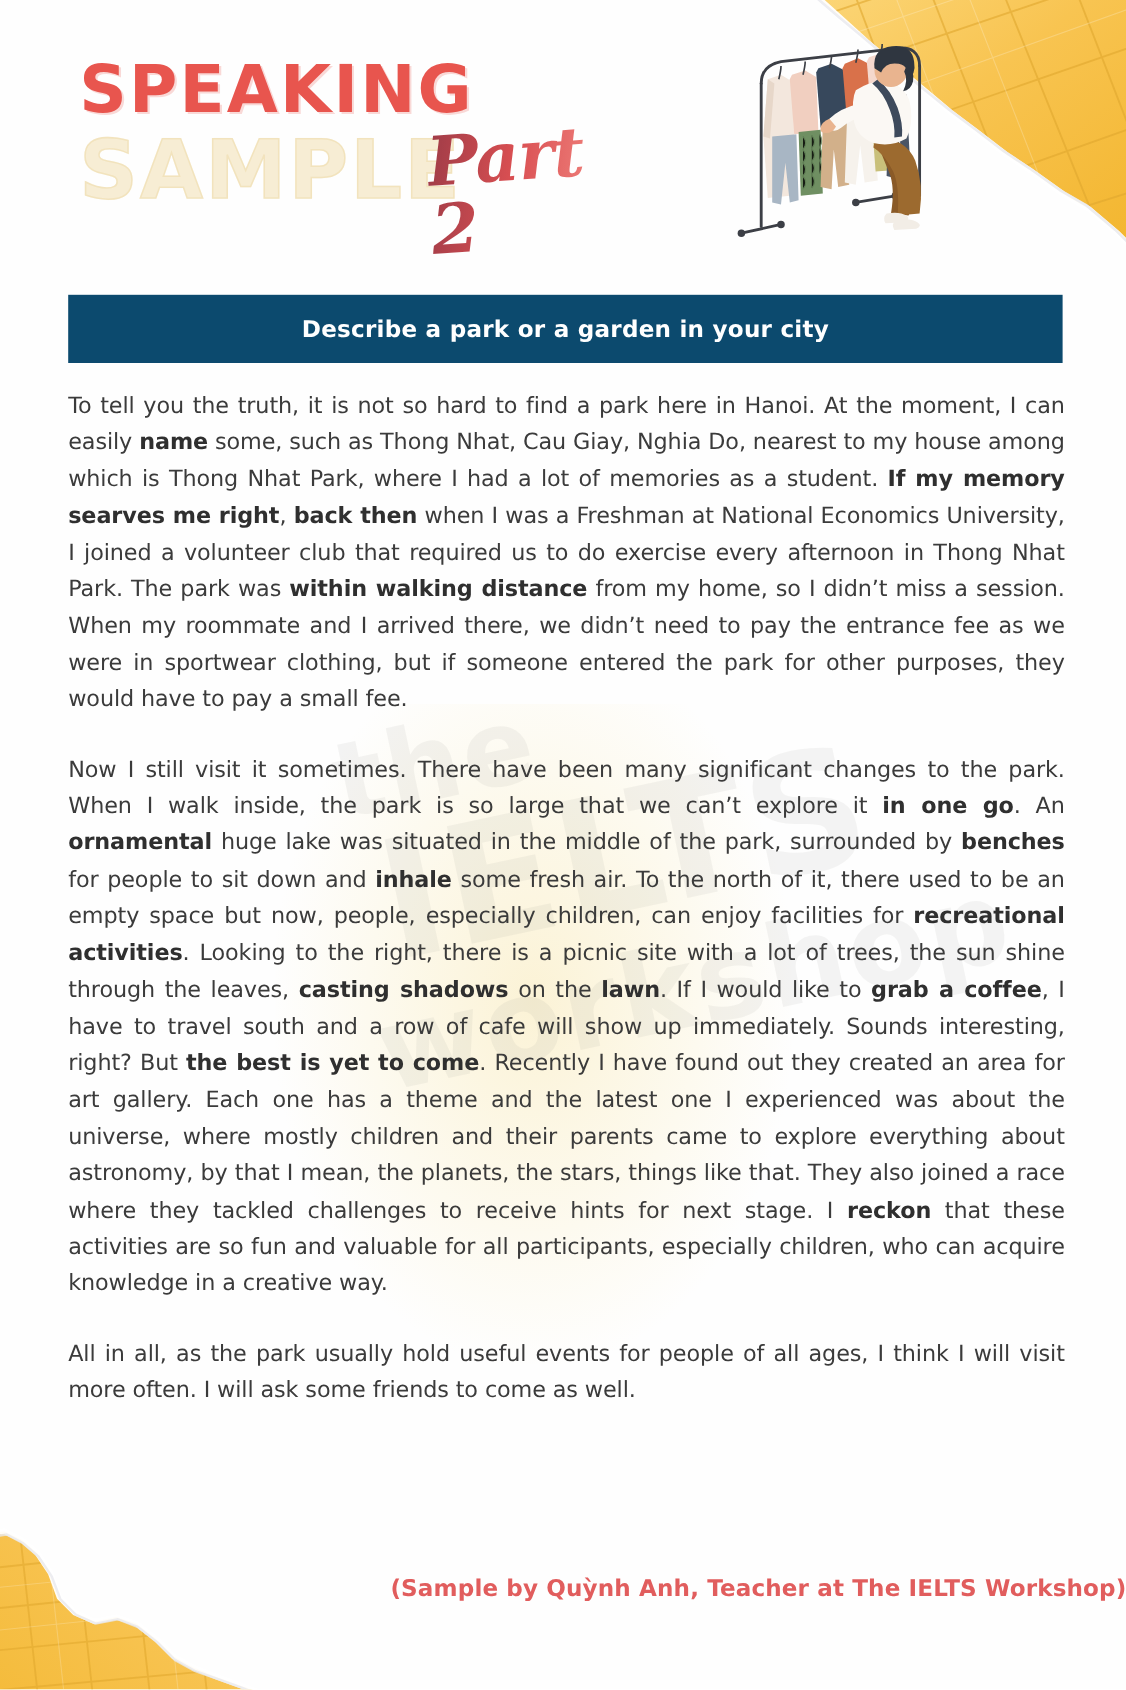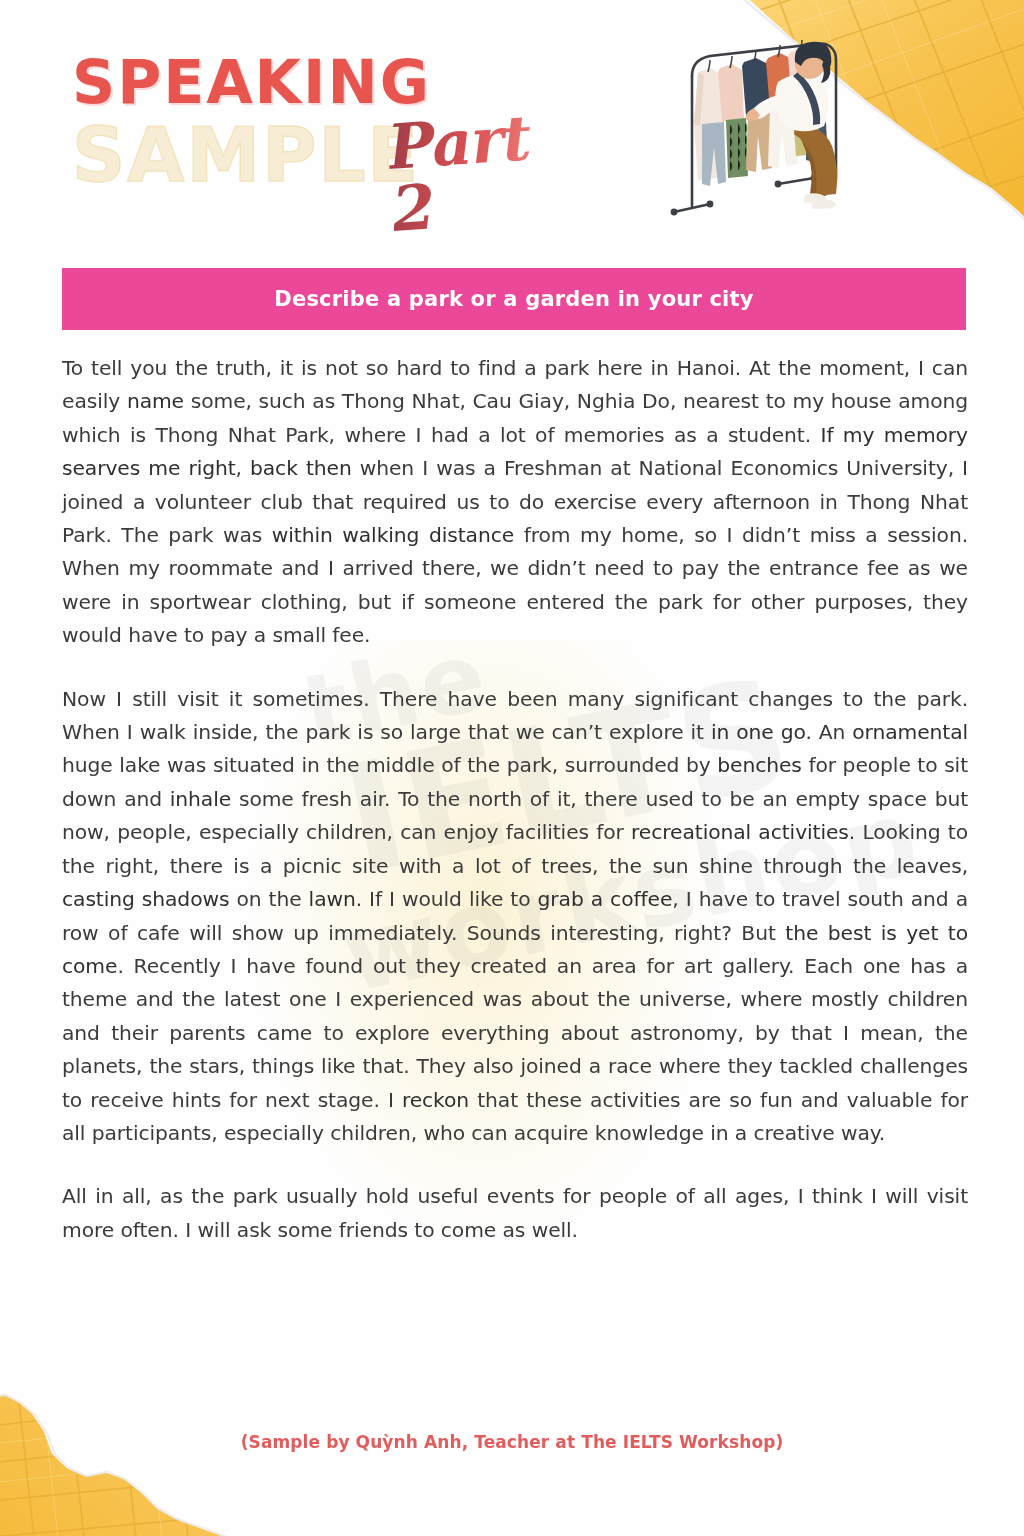--- a/index.html
+++ b/index.html
@@ -126,21 +126,21 @@
     left:648px; top:28px;
     width:230px; height:195px;
     z-index:3;
   }
 
   
   #topic-banner {
     position:absolute;
     left:62px; top:268px;
     width:904px; height:62px;
-    background:#ec4899;
+    background:#0c4a6e;
     display:flex;
     align-items:center;
     justify-content:center;
     z-index:3;
   }
   #topic-banner-text {
     color:#ffffff;
     font-family:"DejaVu Sans", sans-serif;
     font-size:21px;
     font-weight:700;
@@ -157,32 +157,32 @@
     font-family:"DejaVu Sans", sans-serif;
     font-size:20.3px;
     line-height:33.4px;
     text-align:justify;
     -moz-text-align-last:left;
     text-align-last:left;
     letter-spacing:-.1px;
   }
   #body-text p { margin-bottom:30px; }
   #body-text p:last-child { margin-bottom:16px; }
-  #body-text b { font-weight:400; color:#2f2f2f; }
+  #body-text b { font-weight:700; color:#2f2f2f; }
 
   
   #credit {
     position:absolute;
     left:0; top:1432px;
     width:1024px;
-    text-align:center;
+    text-align:right;
     z-index:3;
     color:#e15d5d;
     font-family:"DejaVu Sans", sans-serif;
-    font-size:17px;
+    font-size:21px;
     font-weight:700;
     letter-spacing:.1px;
   }
 </style>
 </head>
 <body>
 
 <div id="page">
 
   <svg id="corner-tr" class="corner" viewBox="0 0 300 230">

